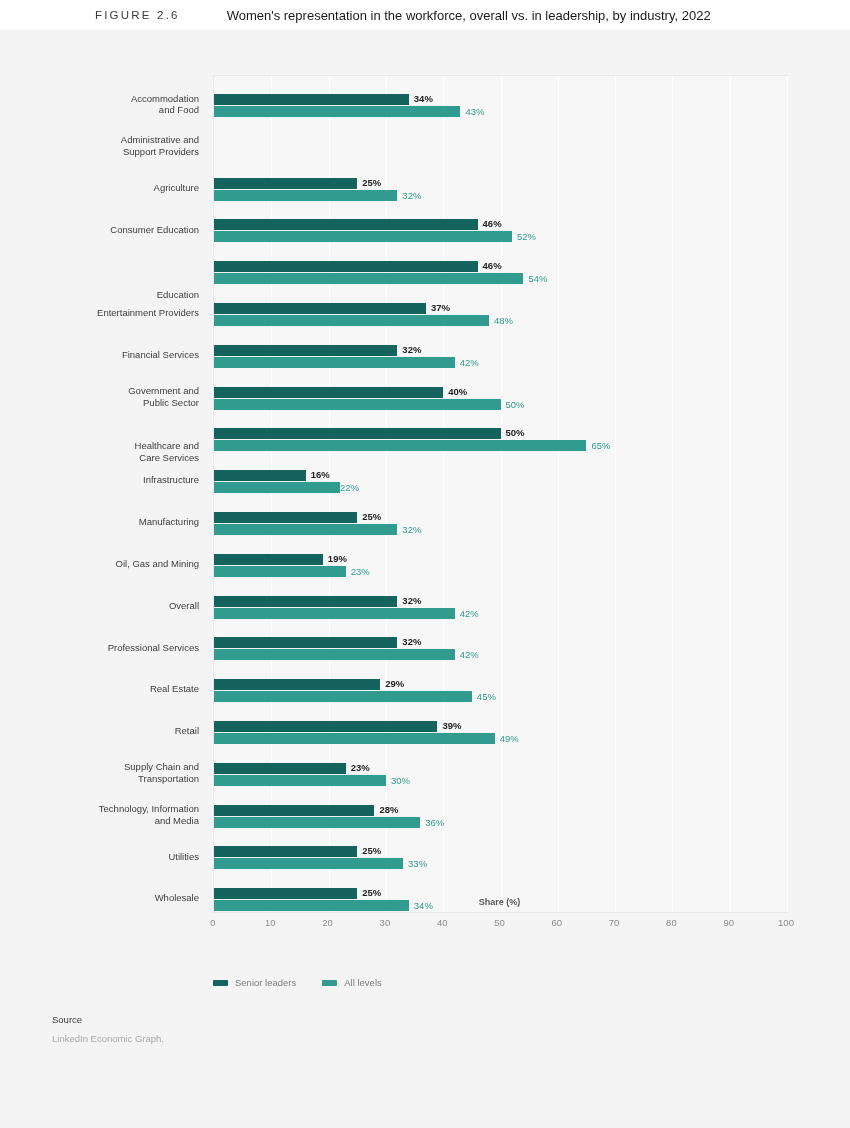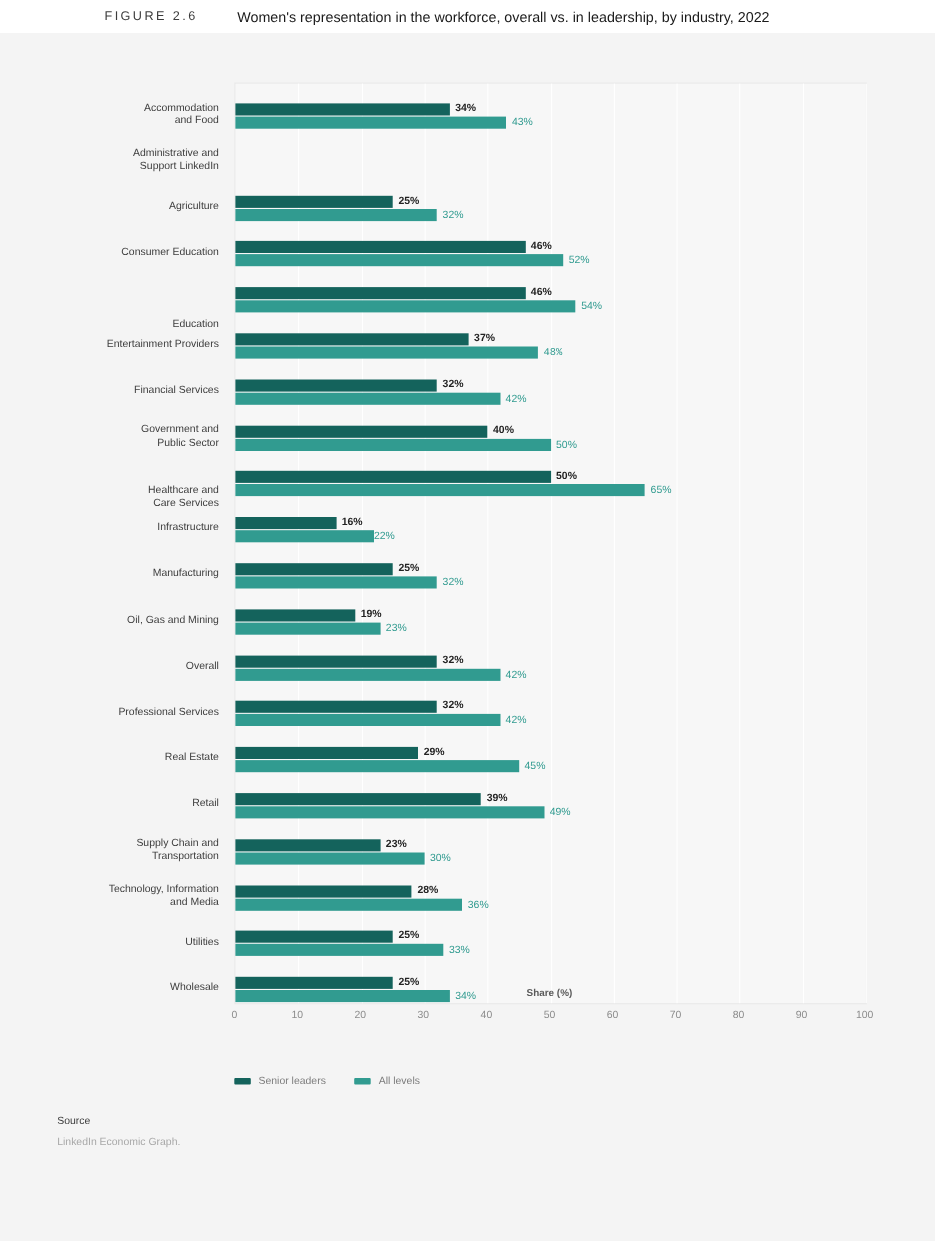--- a/index.html
+++ b/index.html
@@ -29,21 +29,21 @@
     font-size: 11.5px;
     letter-spacing: 2.2px;
     color: #3c3c3c;
     font-weight: 400;
     white-space: nowrap;
   }
   .fig-title {
     font-size: 13px;
     color: #1a1a1a;
     font-weight: 400;
-    margin-left: 36px;
+    margin-left: 47px;
     white-space: nowrap;
   }
 
   
   .fig-body {
     position: relative;
     width: 850px;
     height: 1098px;
     background: #f4f4f4;
   }
@@ -240,21 +240,21 @@
           <div class="row" style="top: 177.2px;">
             <div class="bar senior" style="width: 263.58px; background: rgb(20, 99, 92);"></div>
             <div class="bar-label senior" style="left: 268.58px;">46%</div>
             <div class="bar all" style="width: 309.42px; background: rgb(49, 155, 144);"></div>
             <div class="bar-label all" style="left: 314.42px; color: rgb(49, 155, 144);">54%</div>
           </div>
           <div class="row" style="top: 219px;">
             <div class="bar senior" style="width: 212.01px; background: rgb(20, 99, 92);"></div>
             <div class="bar-label senior" style="left: 217.01px;">37%</div>
             <div class="bar all" style="width: 275.04px; background: rgb(49, 155, 144);"></div>
-            <div class="bar-label all" style="left: 280.04px; color: rgb(49, 155, 144); font-family: Liberation Mono, monospace;">48%</div>
+            <div class="bar-label all" style="left: 280.04px; color: rgb(49, 155, 144);">48%</div>
           </div>
           <div class="row" style="top: 260.8px;">
             <div class="bar senior" style="width: 183.36px; background: rgb(20, 99, 92);"></div>
             <div class="bar-label senior" style="left: 188.36px;">32%</div>
             <div class="bar all" style="width: 240.66px; background: rgb(49, 155, 144);"></div>
             <div class="bar-label all" style="left: 245.66px; color: rgb(49, 155, 144);">42%</div>
           </div>
           <div class="row" style="top: 302.6px;">
             <div class="bar senior" style="width: 229.2px; background: rgb(20, 99, 92);"></div>
             <div class="bar-label senior" style="left: 234.2px;">40%</div>
@@ -336,21 +336,21 @@
         </div>
     </div>
 
     <div id="cat-labels">
         <div class="cat-label" style="top: 47.5px;">
           <div>Accommodation</div>
           <div>and Food</div>
         </div>
         <div class="cat-label" style="top: 89.3px;">
           <div>Administrative and</div>
-          <div>Support LinkedIn</div>
+          <div>Support Providers</div>
         </div>
         <div class="cat-label" style="top: 136.85px;">
           <div>Agriculture</div>
         </div>
         <div class="cat-label" style="top: 178.65px;">
           <div>Consumer Education</div>
         </div>
         <div class="cat-label" style="top: 220.45px; margin-top: 24px;">
           <div>Education</div>
         </div>

